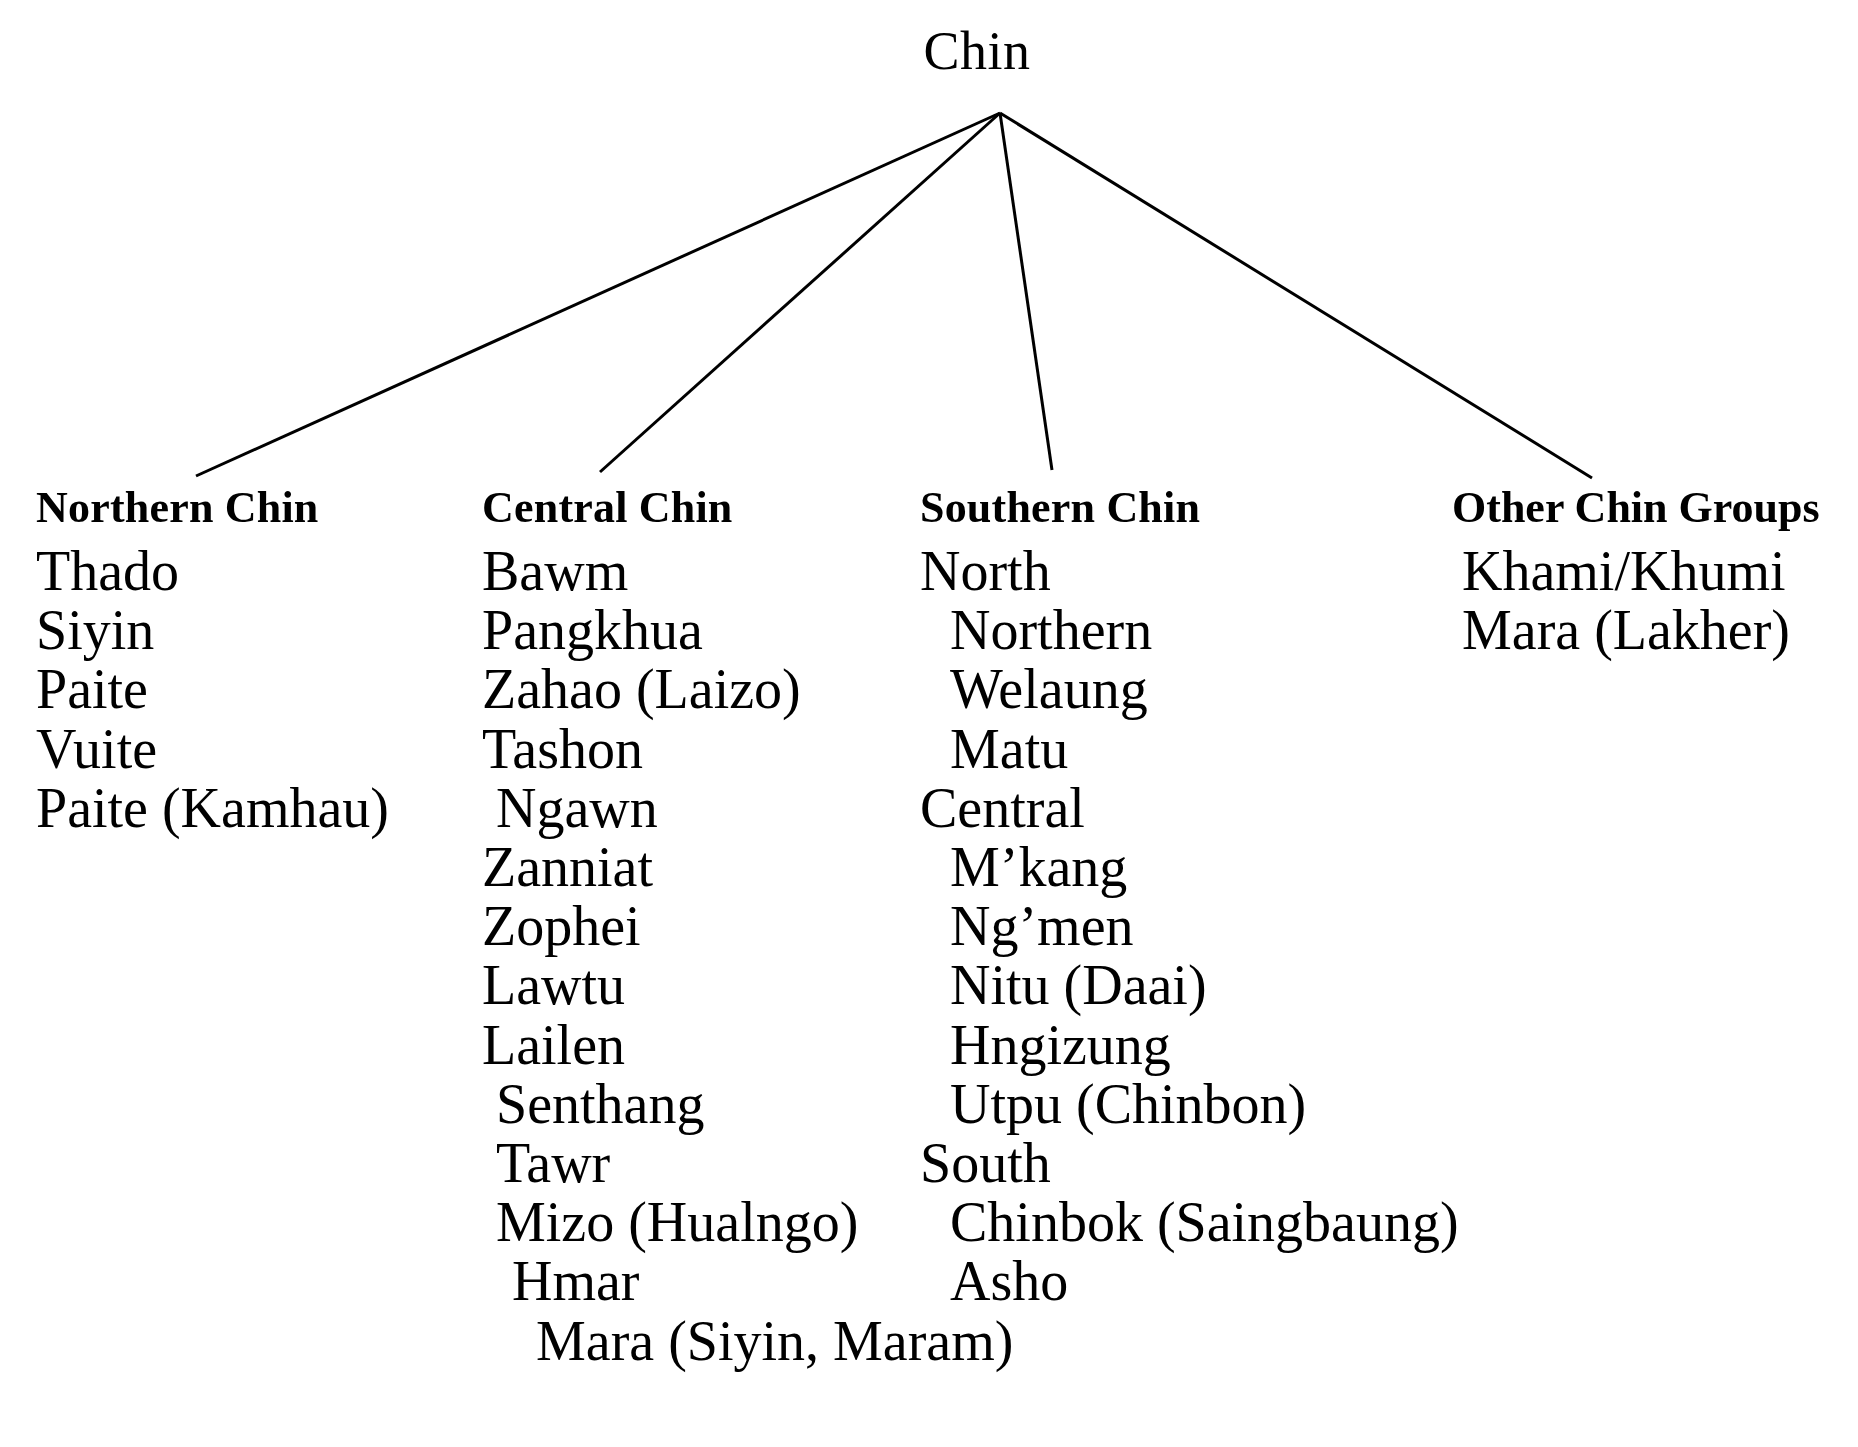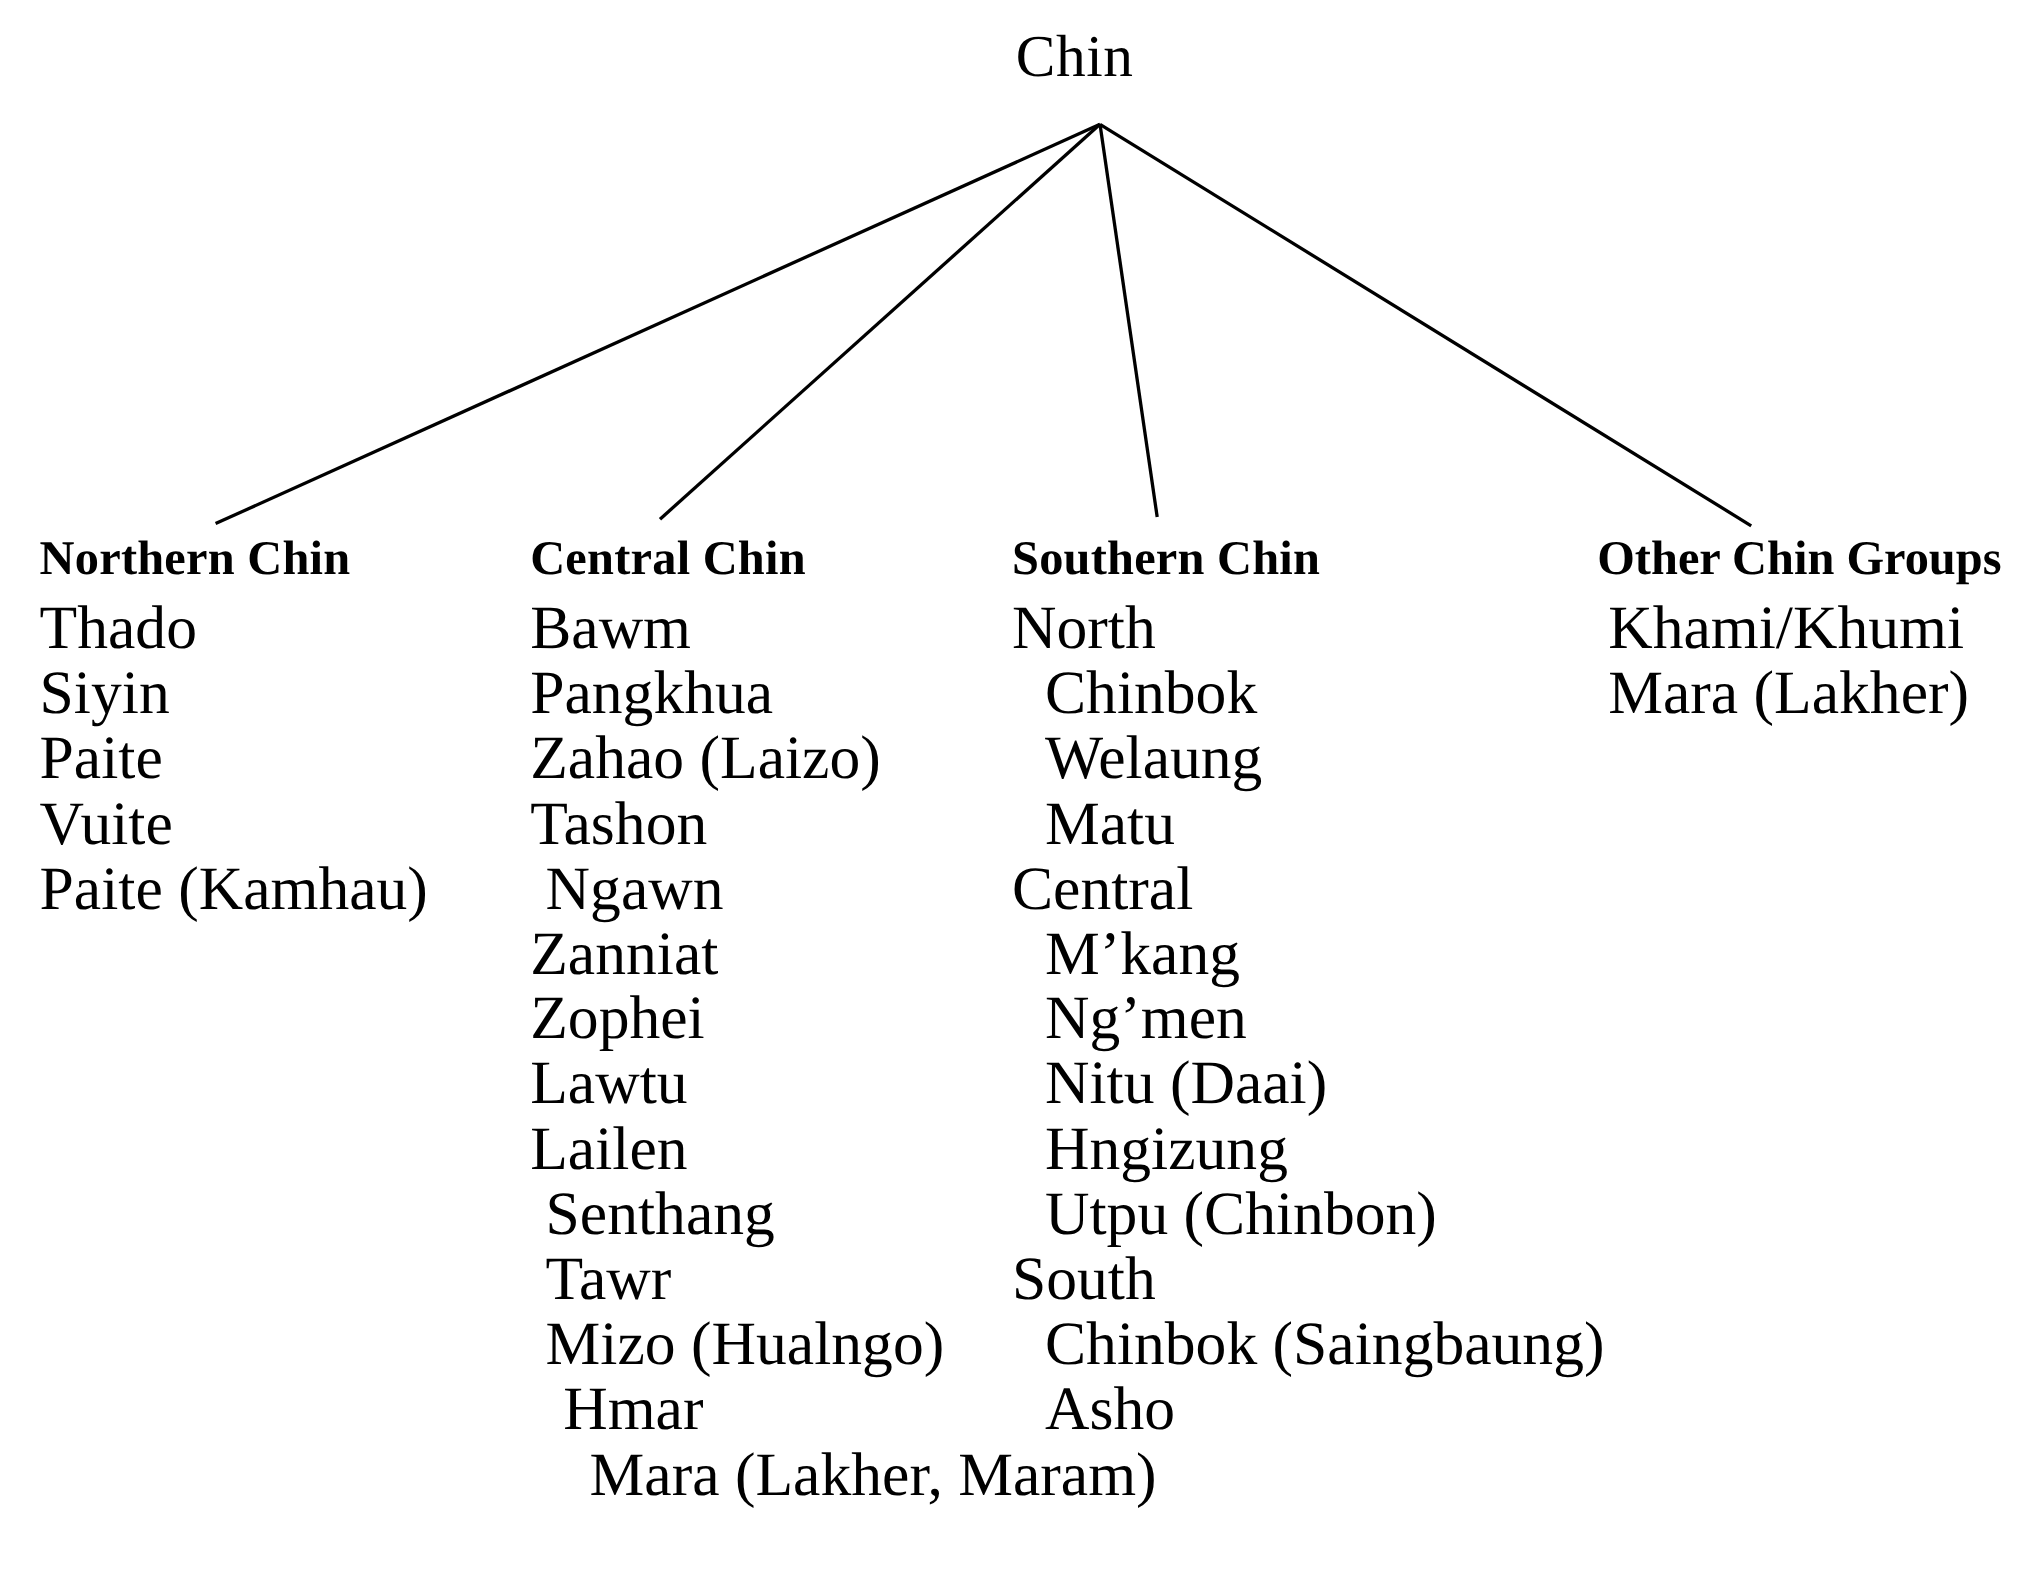--- a/index.html
+++ b/index.html
@@ -137,29 +137,29 @@
         <li class="lvl-0">Tashon</li>
         <li class="lvl-1">Ngawn</li>
         <li class="lvl-0">Zanniat</li>
         <li class="lvl-0">Zophei</li>
         <li class="lvl-0">Lawtu</li>
         <li class="lvl-0">Lailen</li>
         <li class="lvl-1">Senthang</li>
         <li class="lvl-1">Tawr</li>
         <li class="lvl-1">Mizo (Hualngo)</li>
         <li class="lvl-2">Hmar</li>
-        <li class="lvl-3">Mara (Lakher, Maram)</li>
+        <li class="lvl-3">Mara (Siyin, Maram)</li>
       </ul>
     </div>
 
     <div class="column" id="col-southern">
       <div class="col-header">Southern Chin</div>
       <ul class="items">
         <li class="lvl-0">North</li>
-        <li class="lvl-2">Chinbok</li>
+        <li class="lvl-2">Northern</li>
         <li class="lvl-2">Welaung</li>
         <li class="lvl-2">Matu</li>
         <li class="lvl-0">Central</li>
         <li class="lvl-2">M’kang</li>
         <li class="lvl-2">Ng’men</li>
         <li class="lvl-2">Nitu (Daai)</li>
         <li class="lvl-2">Hngizung</li>
         <li class="lvl-2">Utpu (Chinbon)</li>
         <li class="lvl-0">South</li>
         <li class="lvl-2">Chinbok (Saingbaung)</li>

